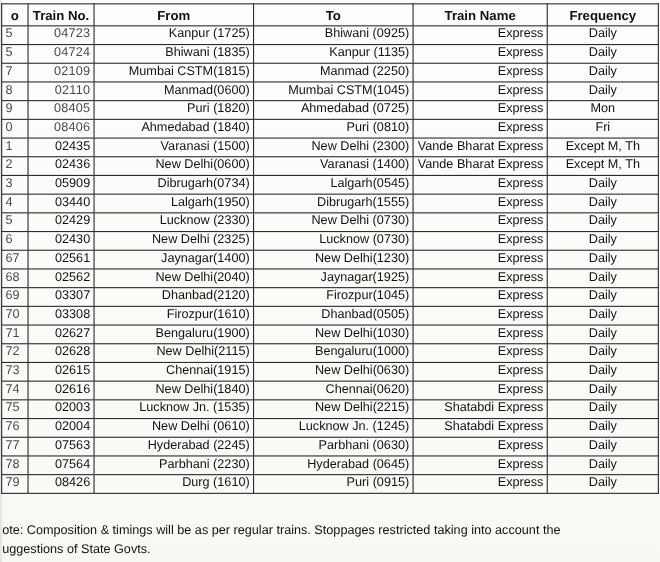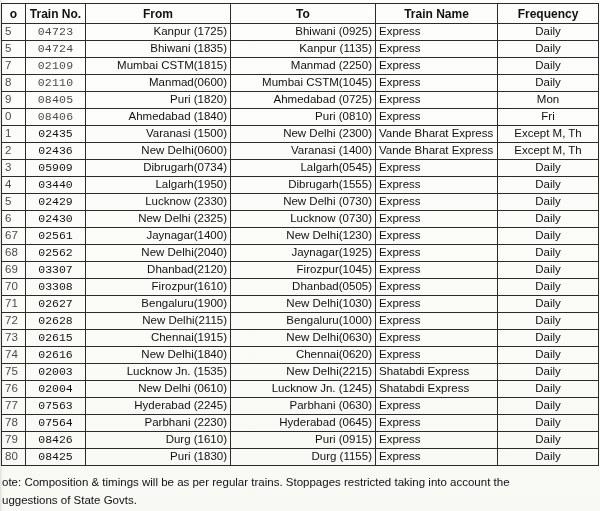--- a/index.html
+++ b/index.html
@@ -60,31 +60,30 @@
 
   td.sno {
     text-align: left;
     padding-left: 2px;
     color: #3a3a3a;
     font-size: 11px;
     
     opacity: 0.92;
   }
   td.trainno {
-    text-align: center;
+    text-align: right;
     padding-left: 4px;
     font-size: 11.5px;
-    font-family: Liberation Mono, monospace;
   }
   td.from, td.to {
     text-align: right;
     padding-left: 4px;
   }
   td.name {
-    text-align: left;
+    text-align: right;
     padding-left: 4px;
   }
   td.freq {
     text-align: center;
     padding-left: 4px;
   }
 
   
   tr.smudge td.trainno {
     color: #4a4a4a;
@@ -331,28 +330,20 @@
             <td class="freq">Daily</td>
           </tr>
           <tr>
             <td class="sno">79</td>
             <td class="trainno">08426</td>
             <td class="from">Durg (1610)</td>
             <td class="to">Puri (0915)</td>
             <td class="name">Express</td>
             <td class="freq">Daily</td>
           </tr>
-          <tr>
-            <td class="sno">80</td>
-            <td class="trainno">08425</td>
-            <td class="from">Puri (1830)</td>
-            <td class="to">Durg (1155)</td>
-            <td class="name">Express</td>
-            <td class="freq">Daily</td>
-          </tr>
         </tbody>
     </table>
   </div>
 
   <div class="note">
     <div>ote:  Composition &amp; timings will be as per regular trains. Stoppages restricted taking into account the</div>
     <div>uggestions of State Govts.</div>
   </div>
 </div>
 

